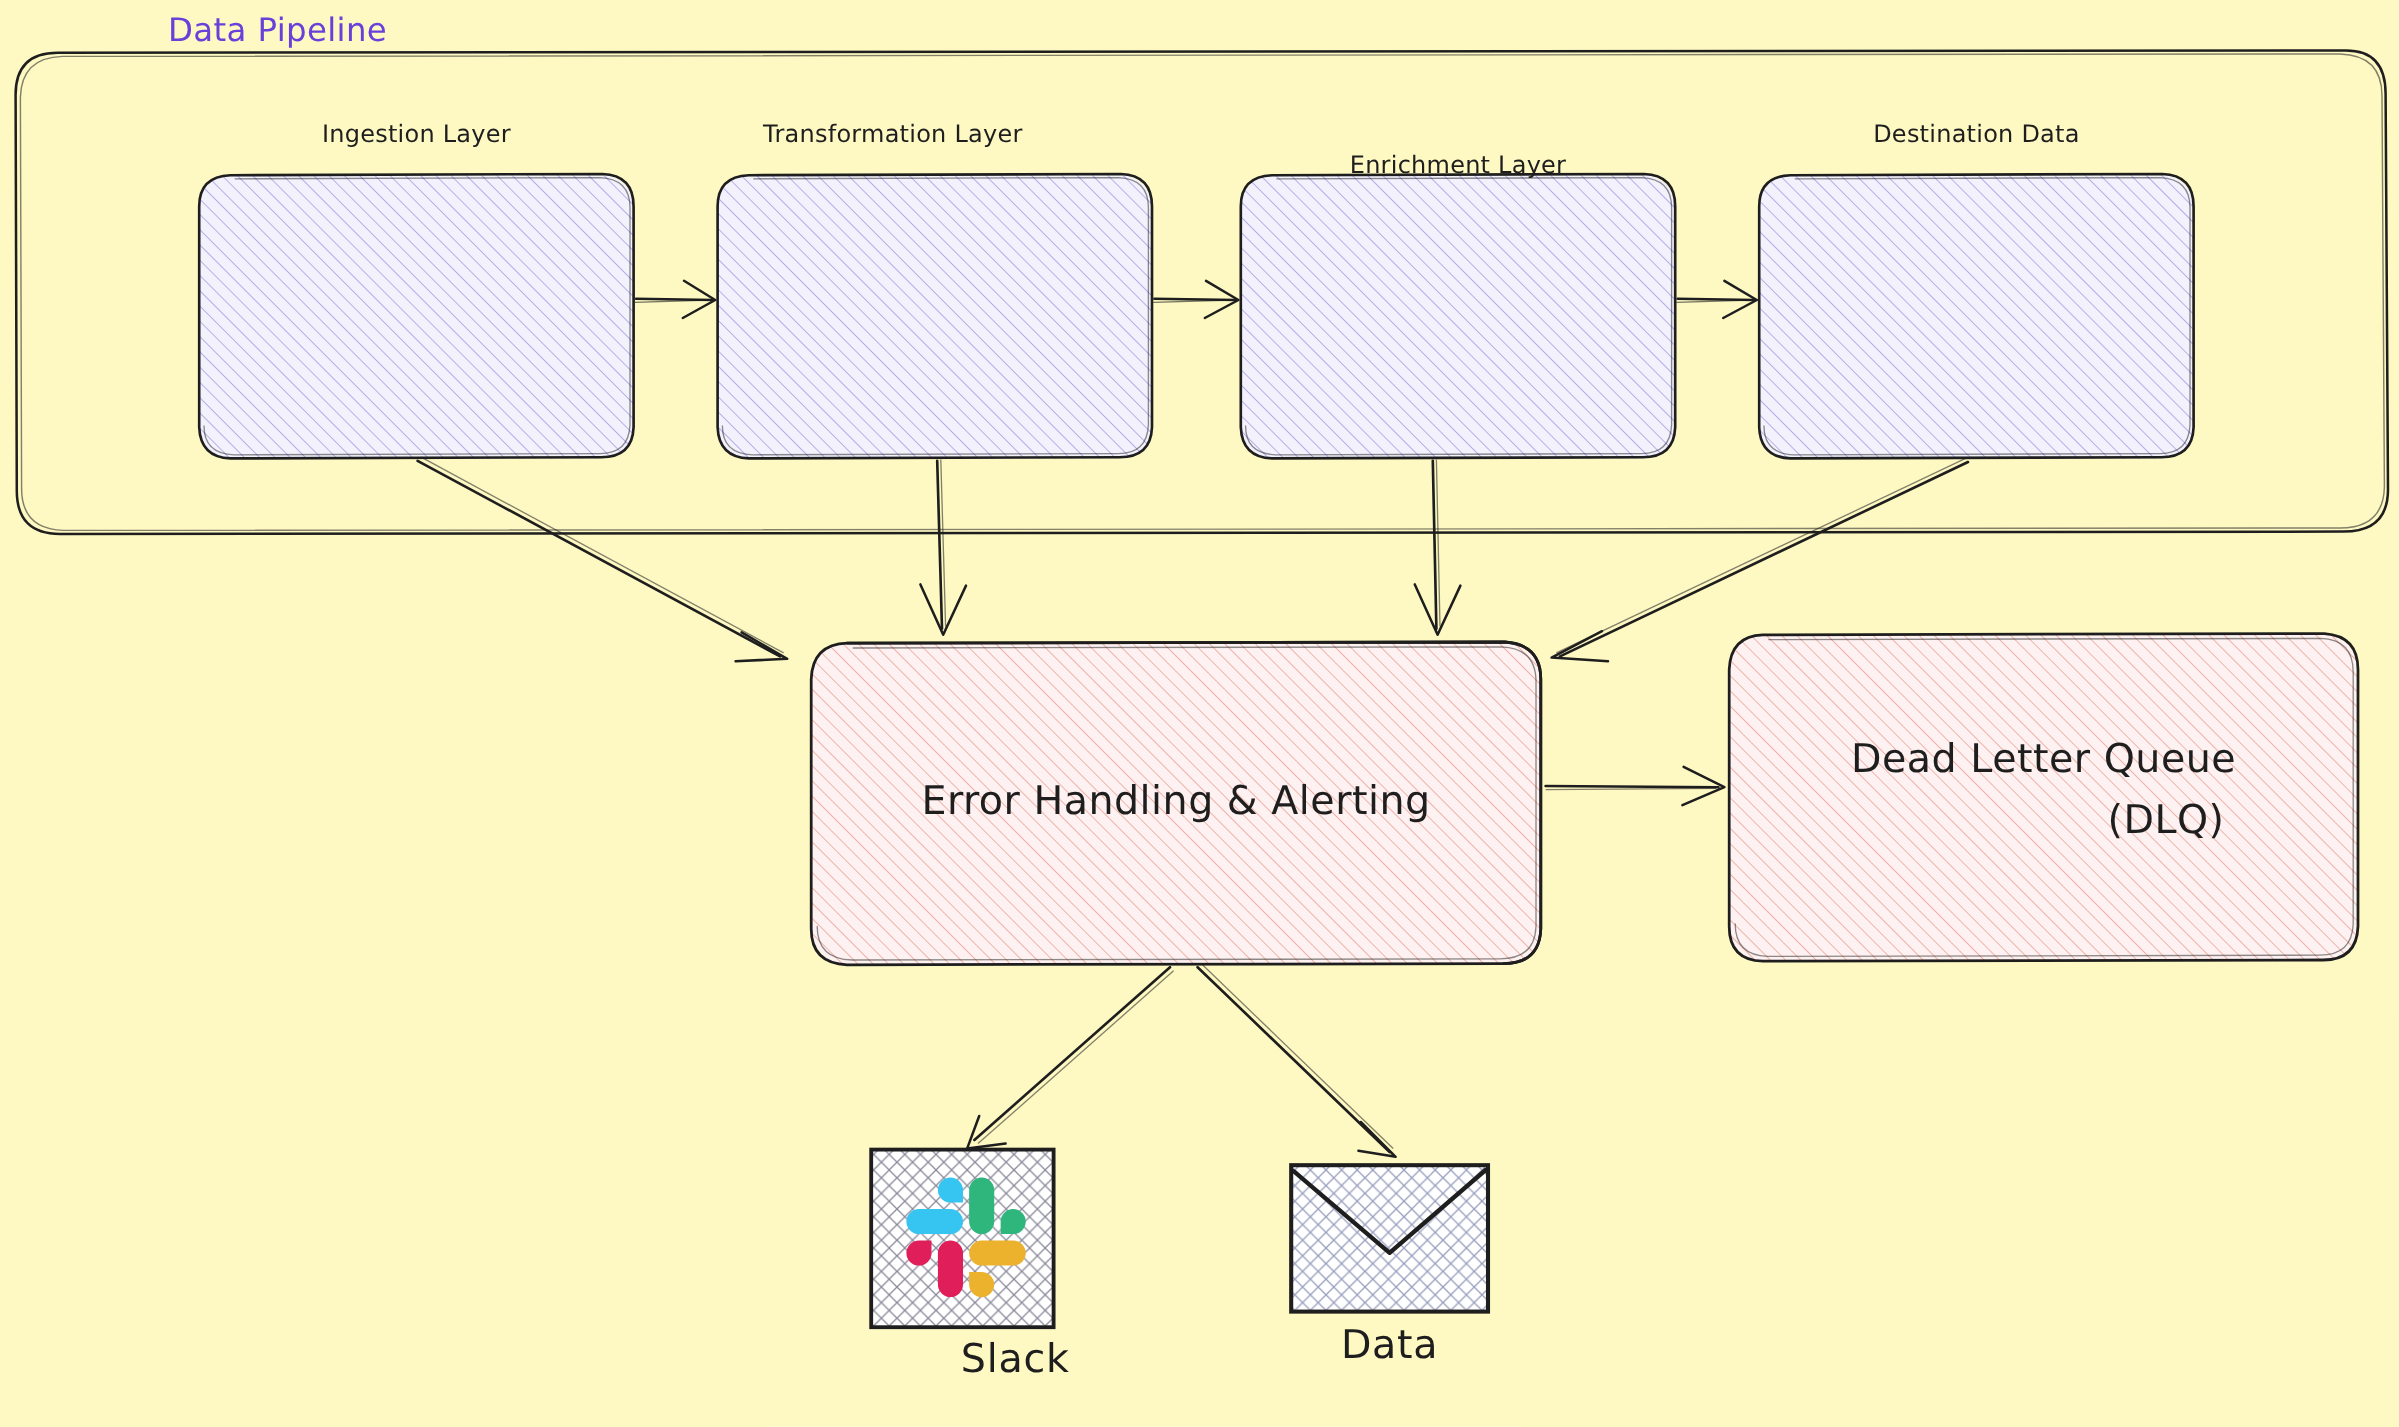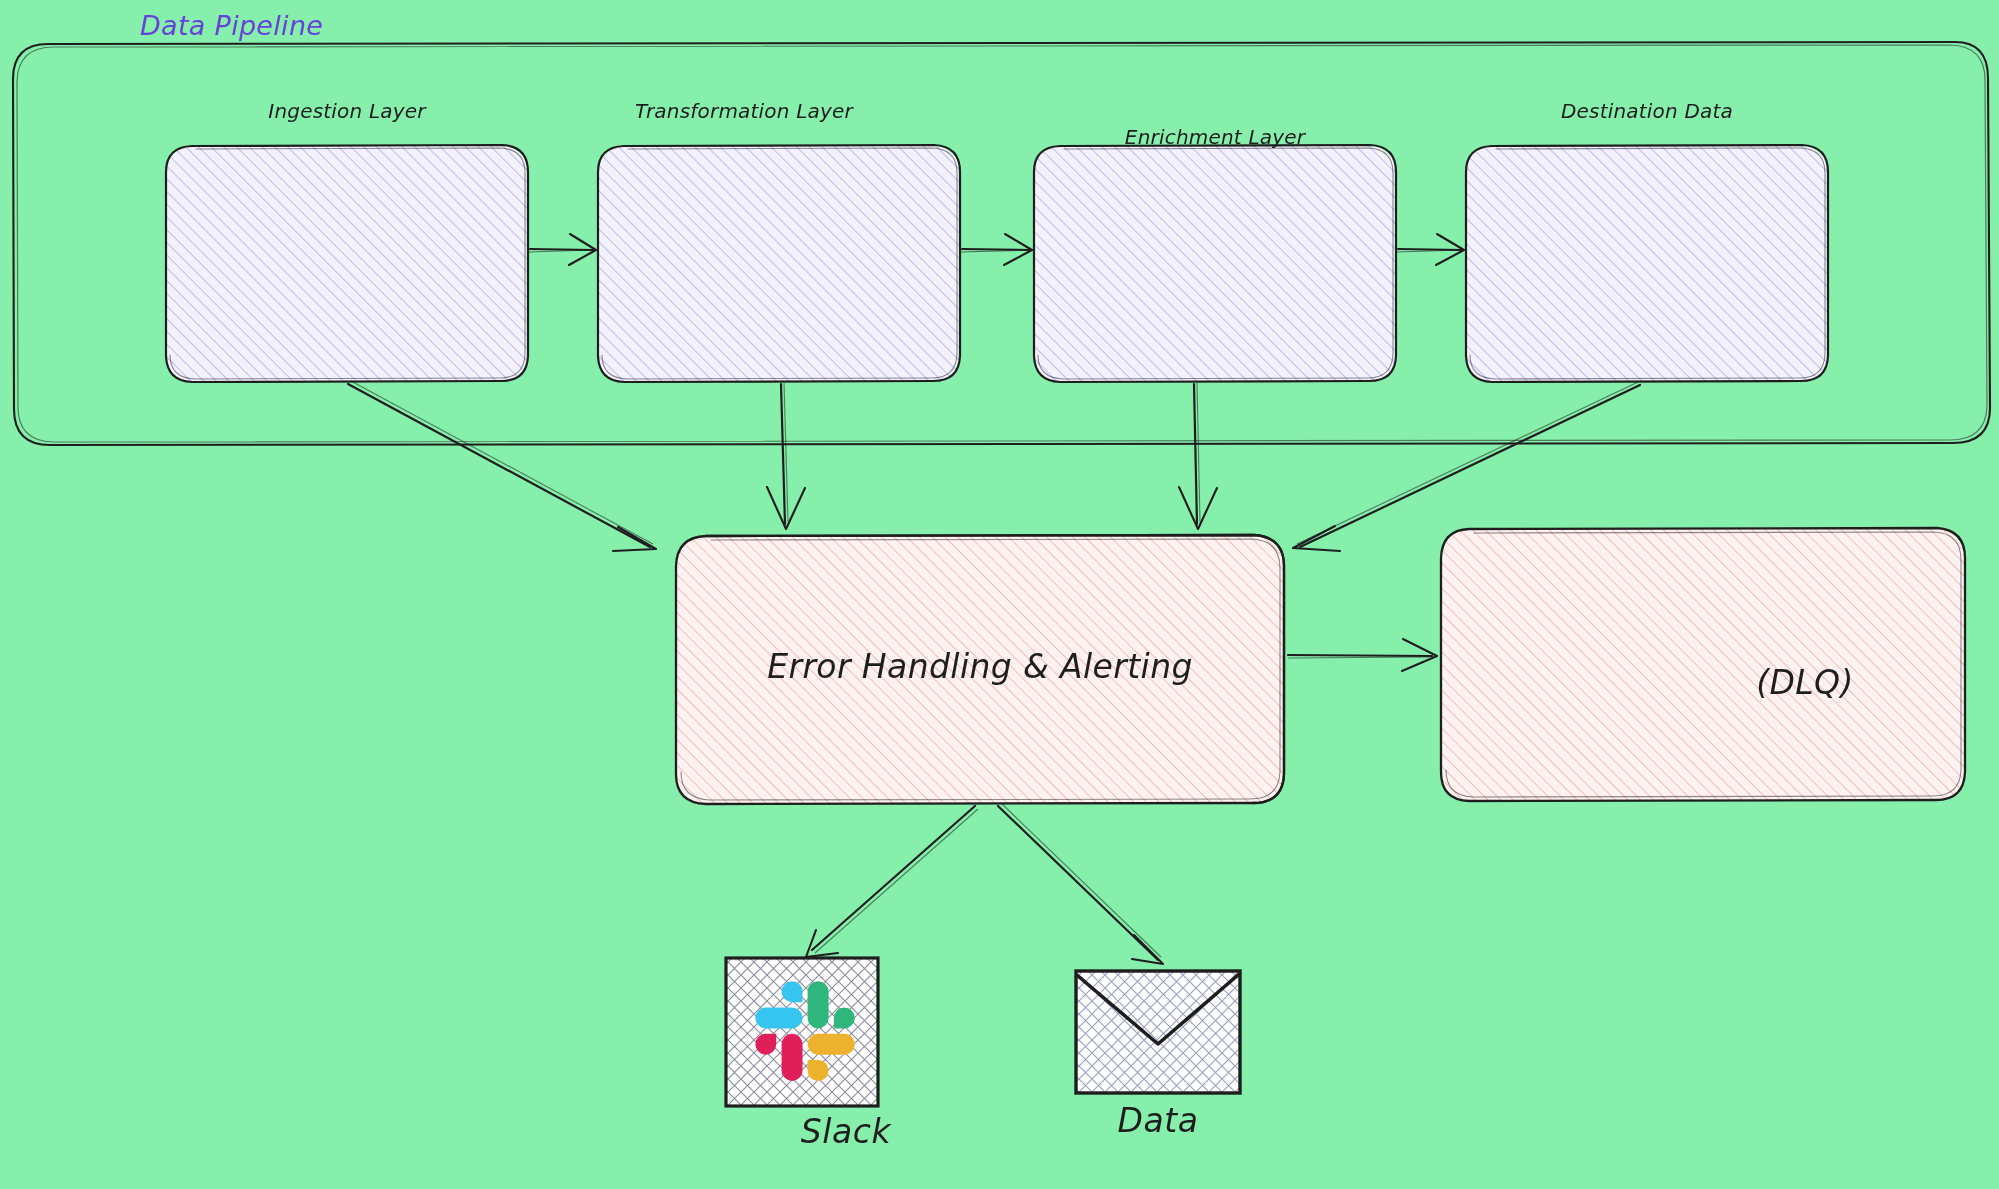--- a/index.html
+++ b/index.html
@@ -1,18 +1,18 @@
 <!DOCTYPE html>
 <html><head>
 <meta charset="utf-8">
 <style>
   html,body{margin:0;padding:0;background:#ffffff;}
   body{width:1999px;height:1189px;overflow:hidden;
        font-family:"DejaVu Sans",sans-serif;}
-  #stage{position:relative;width:1999px;height:1189px;background:#86efac;font-style:italic;}
+  #stage{position:relative;width:1999px;height:1189px;background:#fef9c3;}
   svg.canvas{position:absolute;left:0;top:0;width:1999px;height:1189px;}
   .lbl{position:absolute;color:#1e1e1e;font-family:"DejaVu Sans",sans-serif;
        white-space:nowrap;-webkit-font-smoothing:antialiased;}
   .group-title{position:absolute;color:#6741d9;font-size:27px;letter-spacing:.3px;}
   .layer-label{font-size:20px;letter-spacing:.2px;}
   .node-text{font-size:33px;letter-spacing:.4px;text-align:center;}
   .icon-caption{font-size:33px;letter-spacing:.6px;}
   .ctr{transform:translateX(-50%);text-align:center;}
 </style>
 </head>
@@ -151,18 +151,19 @@
 
   <div class="group-title" style="left:140px;top:10px;">Data Pipeline</div>
 
   <div class="lbl layer-label ctr" style="left:347px;top:99px;">Ingestion Layer</div>
   <div class="lbl layer-label ctr" style="left:744px;top:99px;">Transformation Layer</div>
   <div class="lbl layer-label ctr" style="left:1215px;top:99px;margin-top:26px;">Enrichment Layer</div>
   <div class="lbl layer-label ctr" style="left:1647px;top:99px;">Destination Data</div>
 
   <div class="lbl node-text ctr" style="left:980px;top:647px;">Error Handling &amp; Alerting</div>
 
+  <div class="lbl node-text ctr" style="left:1703px;top:612px;">Dead Letter Queue</div>
   <div class="lbl node-text ctr" style="left:1805px;top:663px;">(DLQ)</div>
 
   <div class="lbl icon-caption ctr" style="left:802px;top:1112px;margin-left:44px;">Slack</div>
   <div class="lbl icon-caption ctr" style="left:1158px;top:1101px;">Data</div>
 
 </div>
 
 </body></html>

